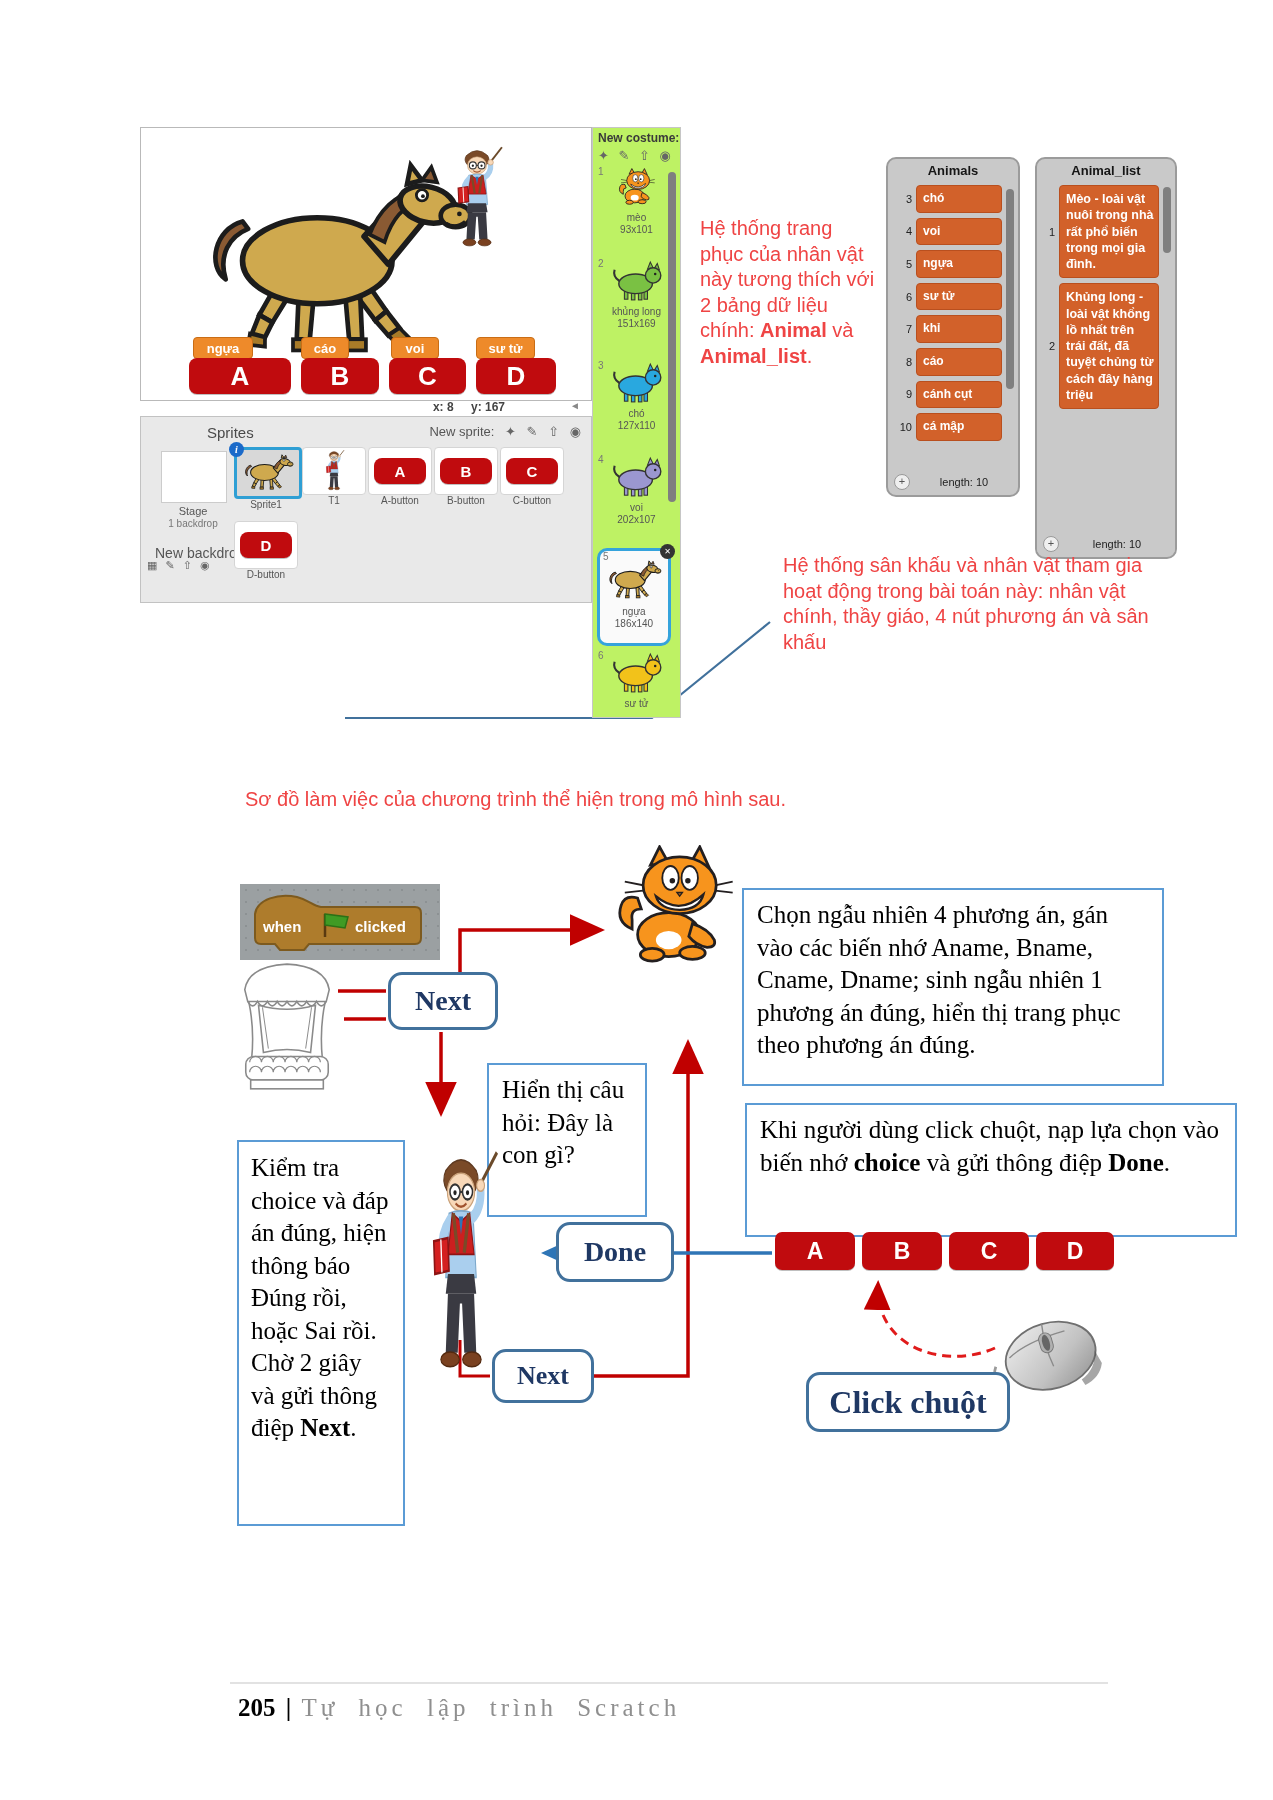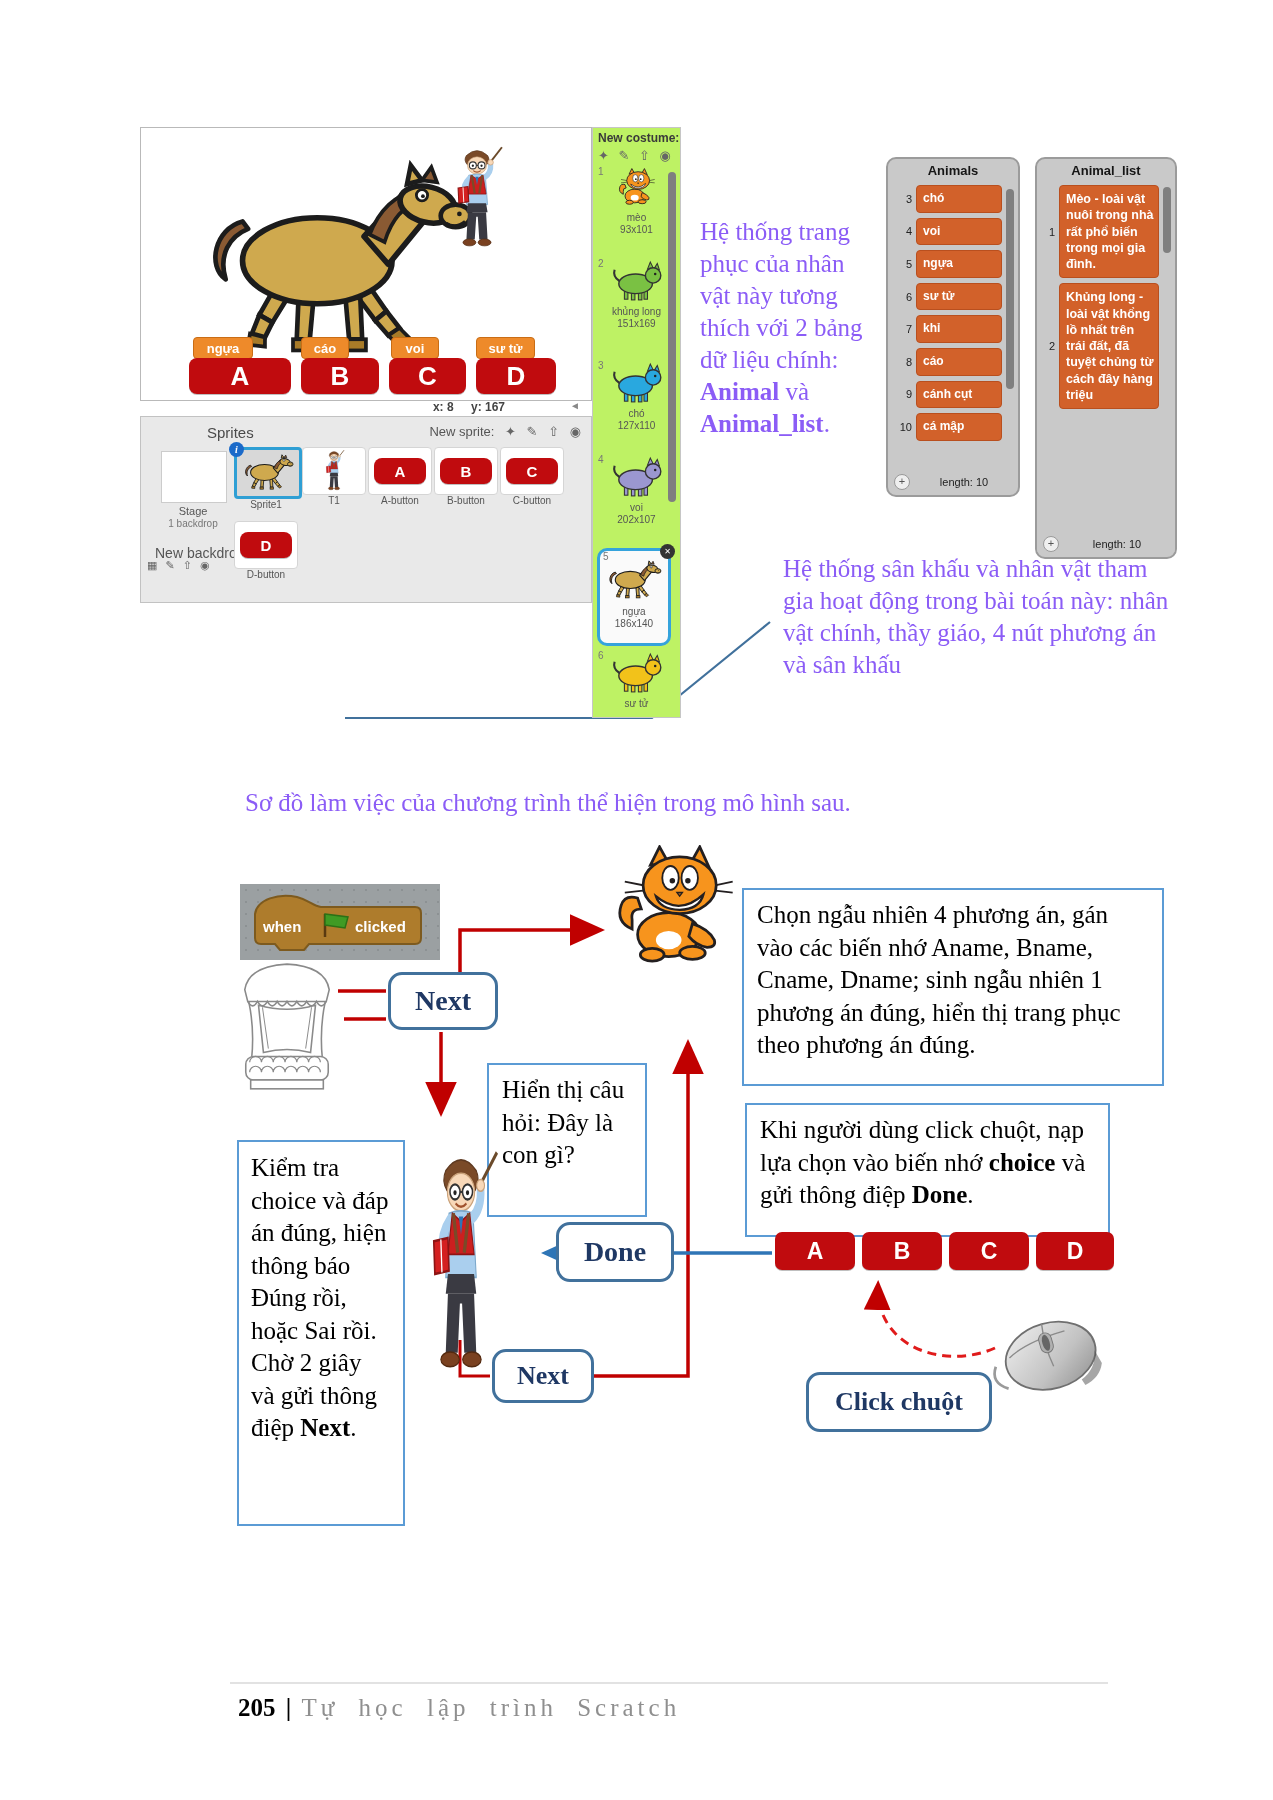--- a/index.html
+++ b/index.html
@@ -1,18 +1,18 @@
 <!DOCTYPE html>
 <html><head>
 <meta charset="utf-8">
 <style>
   html,body{margin:0;padding:0;background:#fff;}
   #page{position:relative;width:1273px;height:1800px;background:#fff;font-family:"Liberation Sans",sans-serif;overflow:hidden;}
   .abs{position:absolute;}
-  .book{font-family:Liberation Serif, serif;font-size:25px;color:#8b5cf6;line-height:1.28;}
+  .book{font-family:Liberation Sans, sans-serif;font-size:20px;color:#ef4444;line-height:1.28;}
   .flowbox{position:absolute;border:2px solid #5b9bd5;background:#fff;font-family:"Liberation Serif",serif;font-size:25px;line-height:1.3;color:#000;padding:9px 13px;box-sizing:border-box;}
   .flowbtn{position:absolute;background:#fff;border:3px solid #41719c;border-radius:14px;display:flex;align-items:center;justify-content:center;font-family:"Liberation Serif",serif;font-weight:bold;color:#1f3864;box-sizing:border-box;}
   .redbtn{position:absolute;background:#c00b0e;border-radius:8px;display:flex;align-items:center;justify-content:center;color:#fff;font-weight:bold;font-family:"Liberation Sans",sans-serif;box-shadow:0 1px 0 rgba(0,0,0,.25);}
   .chip{position:absolute;background:#ee8a2a;border:1px solid #c96d15;border-radius:4px;color:#fff;font-weight:bold;font-size:13px;display:flex;align-items:center;justify-content:center;font-family:"Liberation Sans",sans-serif;}
   
   .scpanel{position:absolute;background:#c9c9c9;border:2px solid #9b9b9b;border-radius:10px;box-sizing:border-box;margin-top:11px;}
   .sctitle{text-align:center;font-weight:bold;font-size:13px;color:#151515;padding:4px 0 2px 0;}
   .listrow{display:flex;align-items:center;margin:5px 16px 5px 4px;}
   .listnum{width:20px;text-align:right;font-size:11px;color:#222;padding-right:4px;flex:none;}
   .listcell{flex:1;background:#d2612a;border:1px solid #b94f1e;border-radius:4px;color:#fff;font-weight:bold;font-size:12px;padding:5px 2px 5px 6px;line-height:1.3;}
@@ -394,21 +394,21 @@
 <div class="flowbox" style="left:487px;top:1063px;width:160px;height:154px">Hiển thị câu hỏi: Đây là con gì?</div>
 
 <div class="flowbox" style="left:237px;top:1140px;width:168px;height:386px;padding:10px 12px">
   <span>Kiểm tra choice và đáp án đúng, hiện thông báo Đúng rồi, hoặc Sai rồi. Chờ 2 giây và gửi thông điệp </span><b>Next</b><span>.</span>
 </div>
 
 <svg class="abs" style="left:412px;top:1146px" width="98" height="238" viewBox="0 0 90 145" preserveAspectRatio="none">
       <use href="#sym-teacher"></use>
     </svg>
 
-<div class="flowbox" style="left:745px;top:1103px;width:365px;height:134px">
+<div class="flowbox" style="left:745px;top:1103px;width:492px;height:134px">
   <span>Khi người dùng click chuột, nạp lựa chọn vào biến nhớ </span><b>choice</b><span> và gửi thông điệp </span><b>Done</b><span>.</span>
 </div>
 
 <div class="flowbtn" style="left:556px;top:1222px;width:118px;height:60px;font-size:28px">Done</div>
 
 <div class="redbtn" style="left:775px;top:1232px;width:80px;height:38px;font-size:23px;border-radius:7px">A</div>
 <div class="redbtn" style="left:862px;top:1232px;width:80px;height:38px;font-size:23px;border-radius:7px">B</div>
 <div class="redbtn" style="left:949px;top:1232px;width:80px;height:38px;font-size:23px;border-radius:7px">C</div>
 <div class="redbtn" style="left:1036px;top:1232px;width:78px;height:38px;font-size:23px;border-radius:7px">D</div>
 
@@ -426,21 +426,21 @@
   <g transform="rotate(-16 74 62)">
     <ellipse cx="74" cy="62" rx="50" ry="36" fill="url(#mg)" stroke="#6f6f6f" stroke-width="2"></ellipse>
     <path d="M74,26 Q70,50 74,74" stroke="#8a8a8a" stroke-width="1.5" fill="none"></path>
     <path d="M30,52 Q52,40 96,40" stroke="#8a8a8a" stroke-width="1.5" fill="none"></path>
     <rect x="66" y="36" width="14" height="22" rx="7" fill="#b0b0b0" stroke="#777"></rect>
     <ellipse cx="73" cy="47" rx="4" ry="9" fill="#666"></ellipse>
   </g>
   <path d="M108,88 Q124,76 122,56 L130,70 Q128,86 112,94 Z" fill="#4e4e4e" opacity="0.5"></path>
 </svg>
 
-<div class="flowbtn" style="left:806px;top:1372px;width:186px;height:60px;font-size:26px">Click chuột</div>
+<div class="flowbtn" style="left:806px;top:1372px;width:204px;height:60px;font-size:32px">Click chuột</div>
 
 
 <div class="grayline" style="left:230px;top:1682px;width:878px"></div>
 <div class="abs" style="left:238px;top:1694px;font-family:'Liberation Serif',serif;font-size:25px;">
   <b style="color:#000">205</b>
   <span style="color:#000;font-weight:bold;margin:0 4px">|</span>
   <span style="color:#8f8f8f;letter-spacing:4px;word-spacing:10px">Tự học lập trình Scratch</span>
 </div>
 
 </div>

